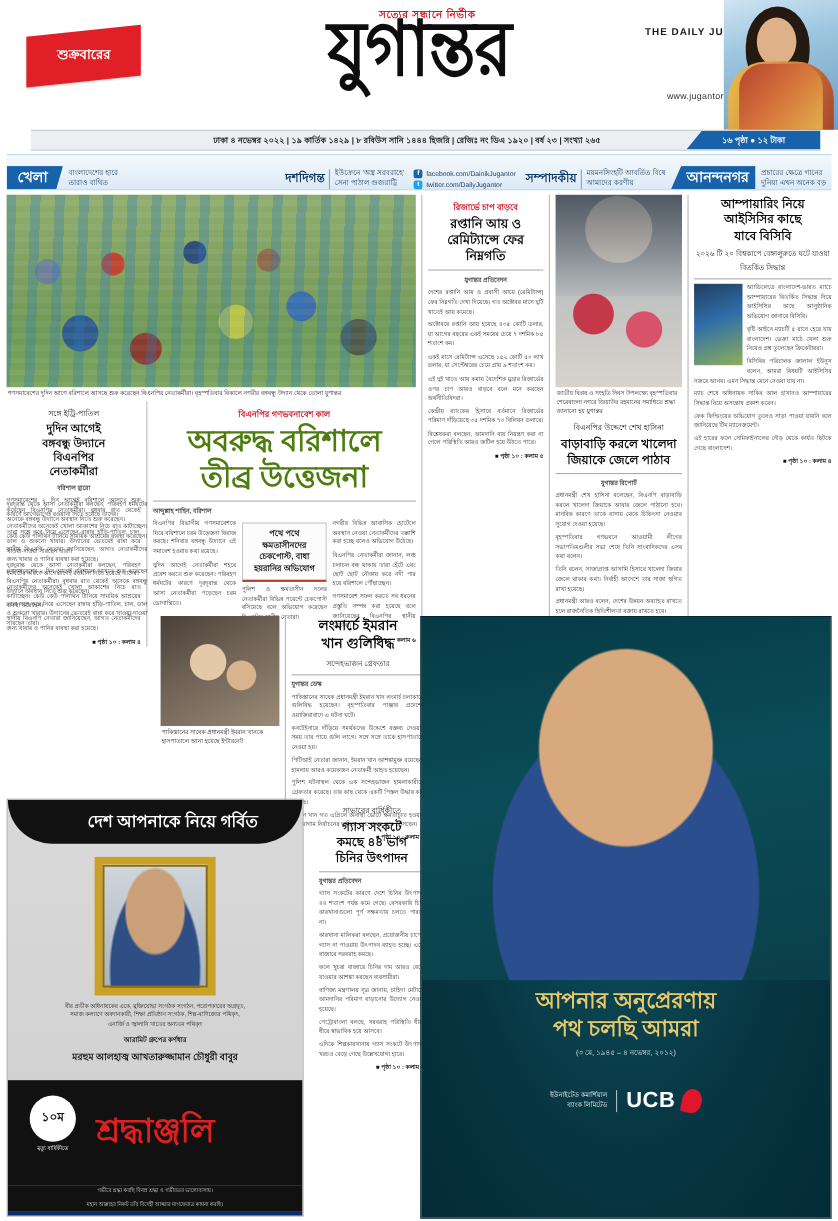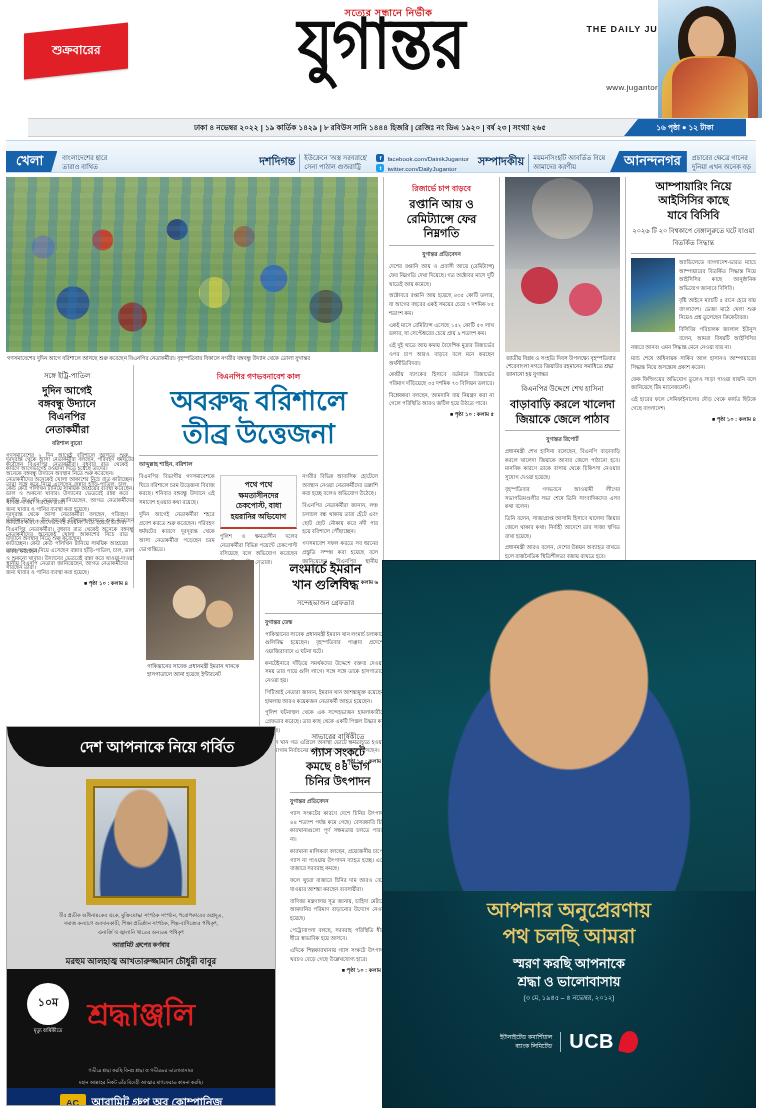--- a/index.html
+++ b/index.html
@@ -183,21 +183,21 @@
   .caption{font-size:5.4px;line-height:1.5;color:#222;padding:2px 1px 0 1px;}
 
   
   .kicker{
     font-size:7.6px;color:#d2172a;text-align:center;font-weight:bold;
     margin:5px 0 2px;
   }
   .kicker.blk{color:#111;font-weight:normal;font-size:7px;}
   .hl-main{
     font-size:27px;line-height:1.22;text-align:center;font-weight:bold;
-    color:#0369a1;margin:1px 0 4px;letter-spacing:-.3px;
+    color:#4d7c0f;margin:1px 0 4px;letter-spacing:-.3px;
   }
   .hl-med{
     font-size:11.5px;line-height:1.28;text-align:center;font-weight:bold;color:#0b0b0b;
     margin:1px 0 3px;
   }
   .hl-sm{
     font-size:10px;line-height:1.3;text-align:center;font-weight:bold;color:#0b0b0b;
     margin:1px 0 3px;
   }
   .subhl{font-size:6.6px;text-align:center;color:#222;margin:0 0 3px;}
@@ -226,21 +226,21 @@
   .ad-left .capband{
     height:40px;background:#111;border-radius:0 0 46px 46px;
     display:flex;align-items:center;justify-content:center;padding-left:32px;
   }
   .ad-left .capband .t{color:#fff;font-size:15px;font-weight:bold;}
   .ad-photo-wrap{padding:12px 0 6px;}
   .ad-left .sub1{font-size:5.2px;text-align:center;line-height:1.6;color:#1a1a1a;padding:0 16px;}
   .ad-left .sub2{font-size:6.2px;text-align:center;color:#111;font-weight:bold;margin-top:4px;}
   .ad-left .name{font-size:8.4px;text-align:center;color:#111;font-weight:bold;margin-top:4px;}
   .ad-left .black-band{
-    margin-top:0;height:96px;background:#111;position:relative;
+    margin-top:13px;height:96px;background:#111;position:relative;
     display:flex;align-items:center;justify-content:center;
   }
   .sraddha{color:#e02020;font-size:30px;font-weight:bold;letter-spacing:-.5px;}
   .badge10{
     position:absolute;left:20px;top:14px;width:42px;height:42px;border-radius:50%;
     background:#fff;color:#111;font-size:11px;font-weight:bold;
     display:flex;align-items:center;justify-content:center;
   }
   .badge-cap{position:absolute;left:12px;top:58px;width:58px;text-align:center;color:#fff;font-size:5px;}
   .ad-left .cond{font-size:4.8px;text-align:center;color:#ddd;line-height:1.6;padding:2px 14px;background:#111;}
@@ -548,22 +548,20 @@
     <div class="footer-bar">
       <div class="logo-ac">AC</div>
       <div class="bn">আরামিট গ্রুপ অব কোম্পানিজ</div>
     </div>
   </div>
 
   <div class="ad-right">
     <div class="photo portrait-photo" style="width:372px;height:330px"></div>
     <div class="headline1" style="white-space:pre-line">আপনার অনুপ্রেরণায়
 পথ চলছি আমরা</div>
-    <div class="headline2" style="white-space:pre-line">স্মরণ করছি আপনাকে
-শ্রদ্ধা ও ভালোবাসায়</div>
     <div class="dates">(৩ মে, ১৯৪৫ – ৪ নভেম্বর, ২০১২)</div>
     <div class="ucb">
       <div class="bn" style="white-space:pre-line">ইউনাইটেড কমার্শিয়াল
 ব্যাংক লিমিটেড</div>
       <div class="sep"></div>
       <div class="mark">UCB</div>
       <div class="drop"></div>
     </div>
   </div>
 

